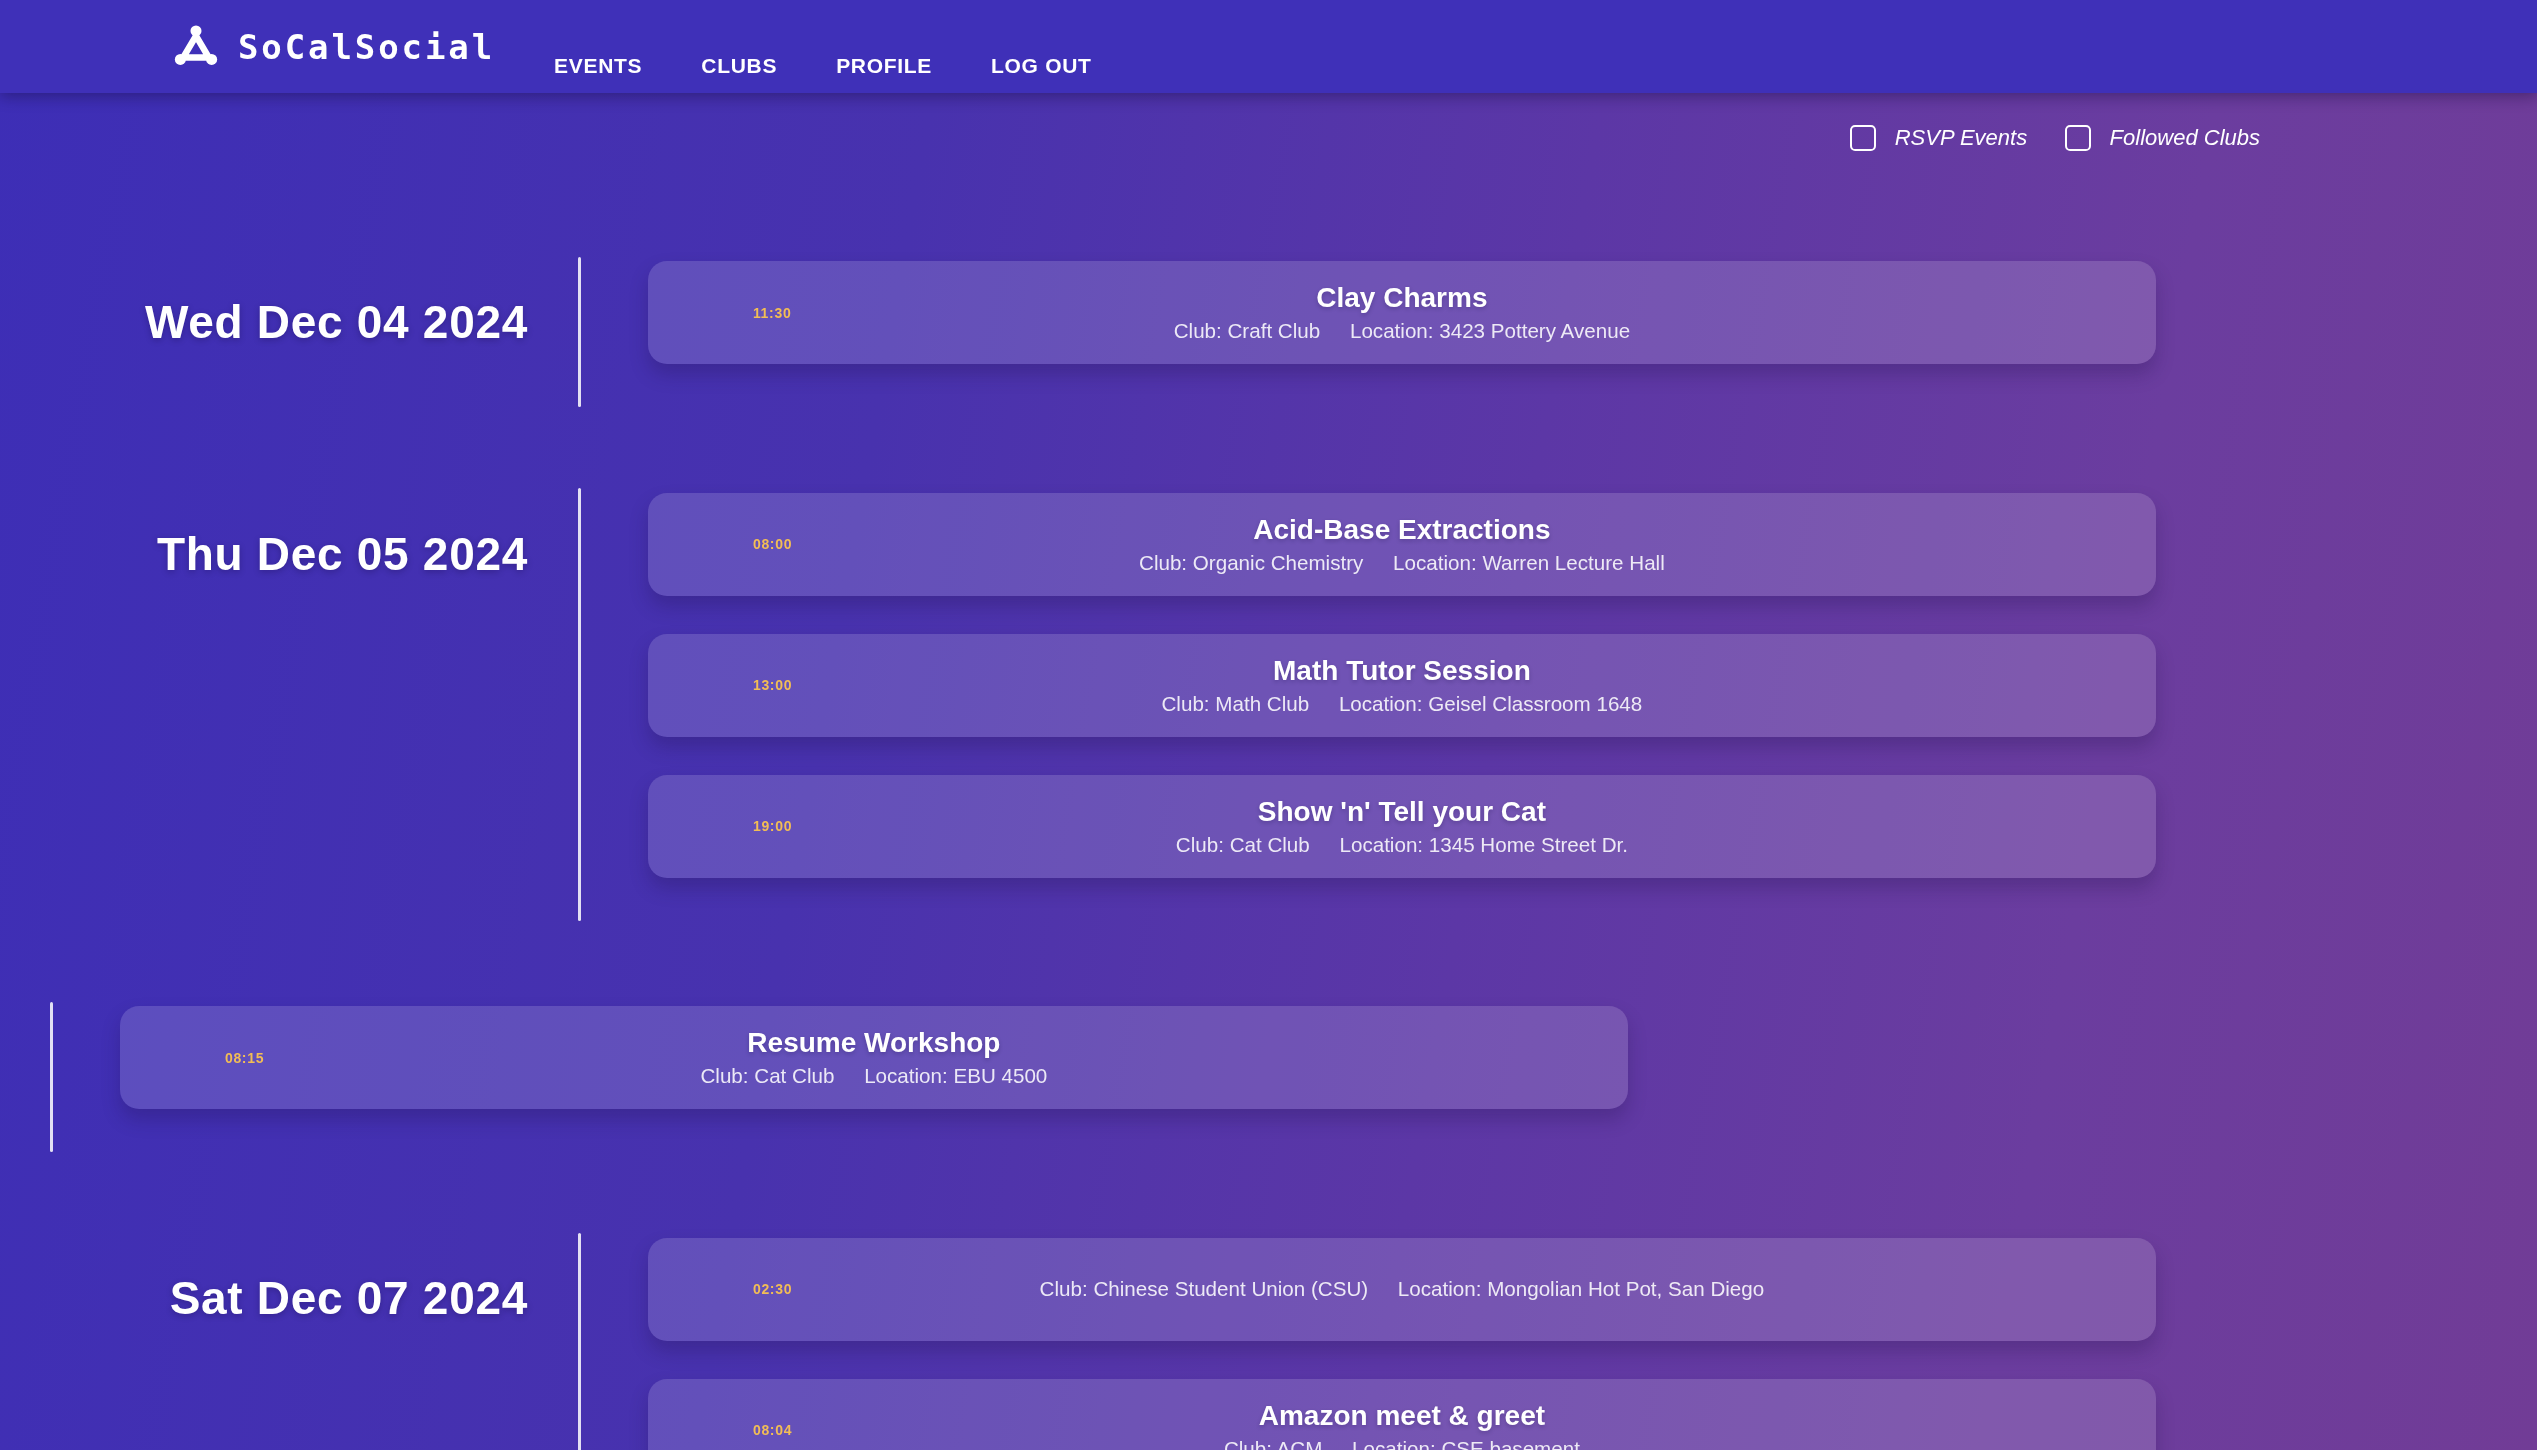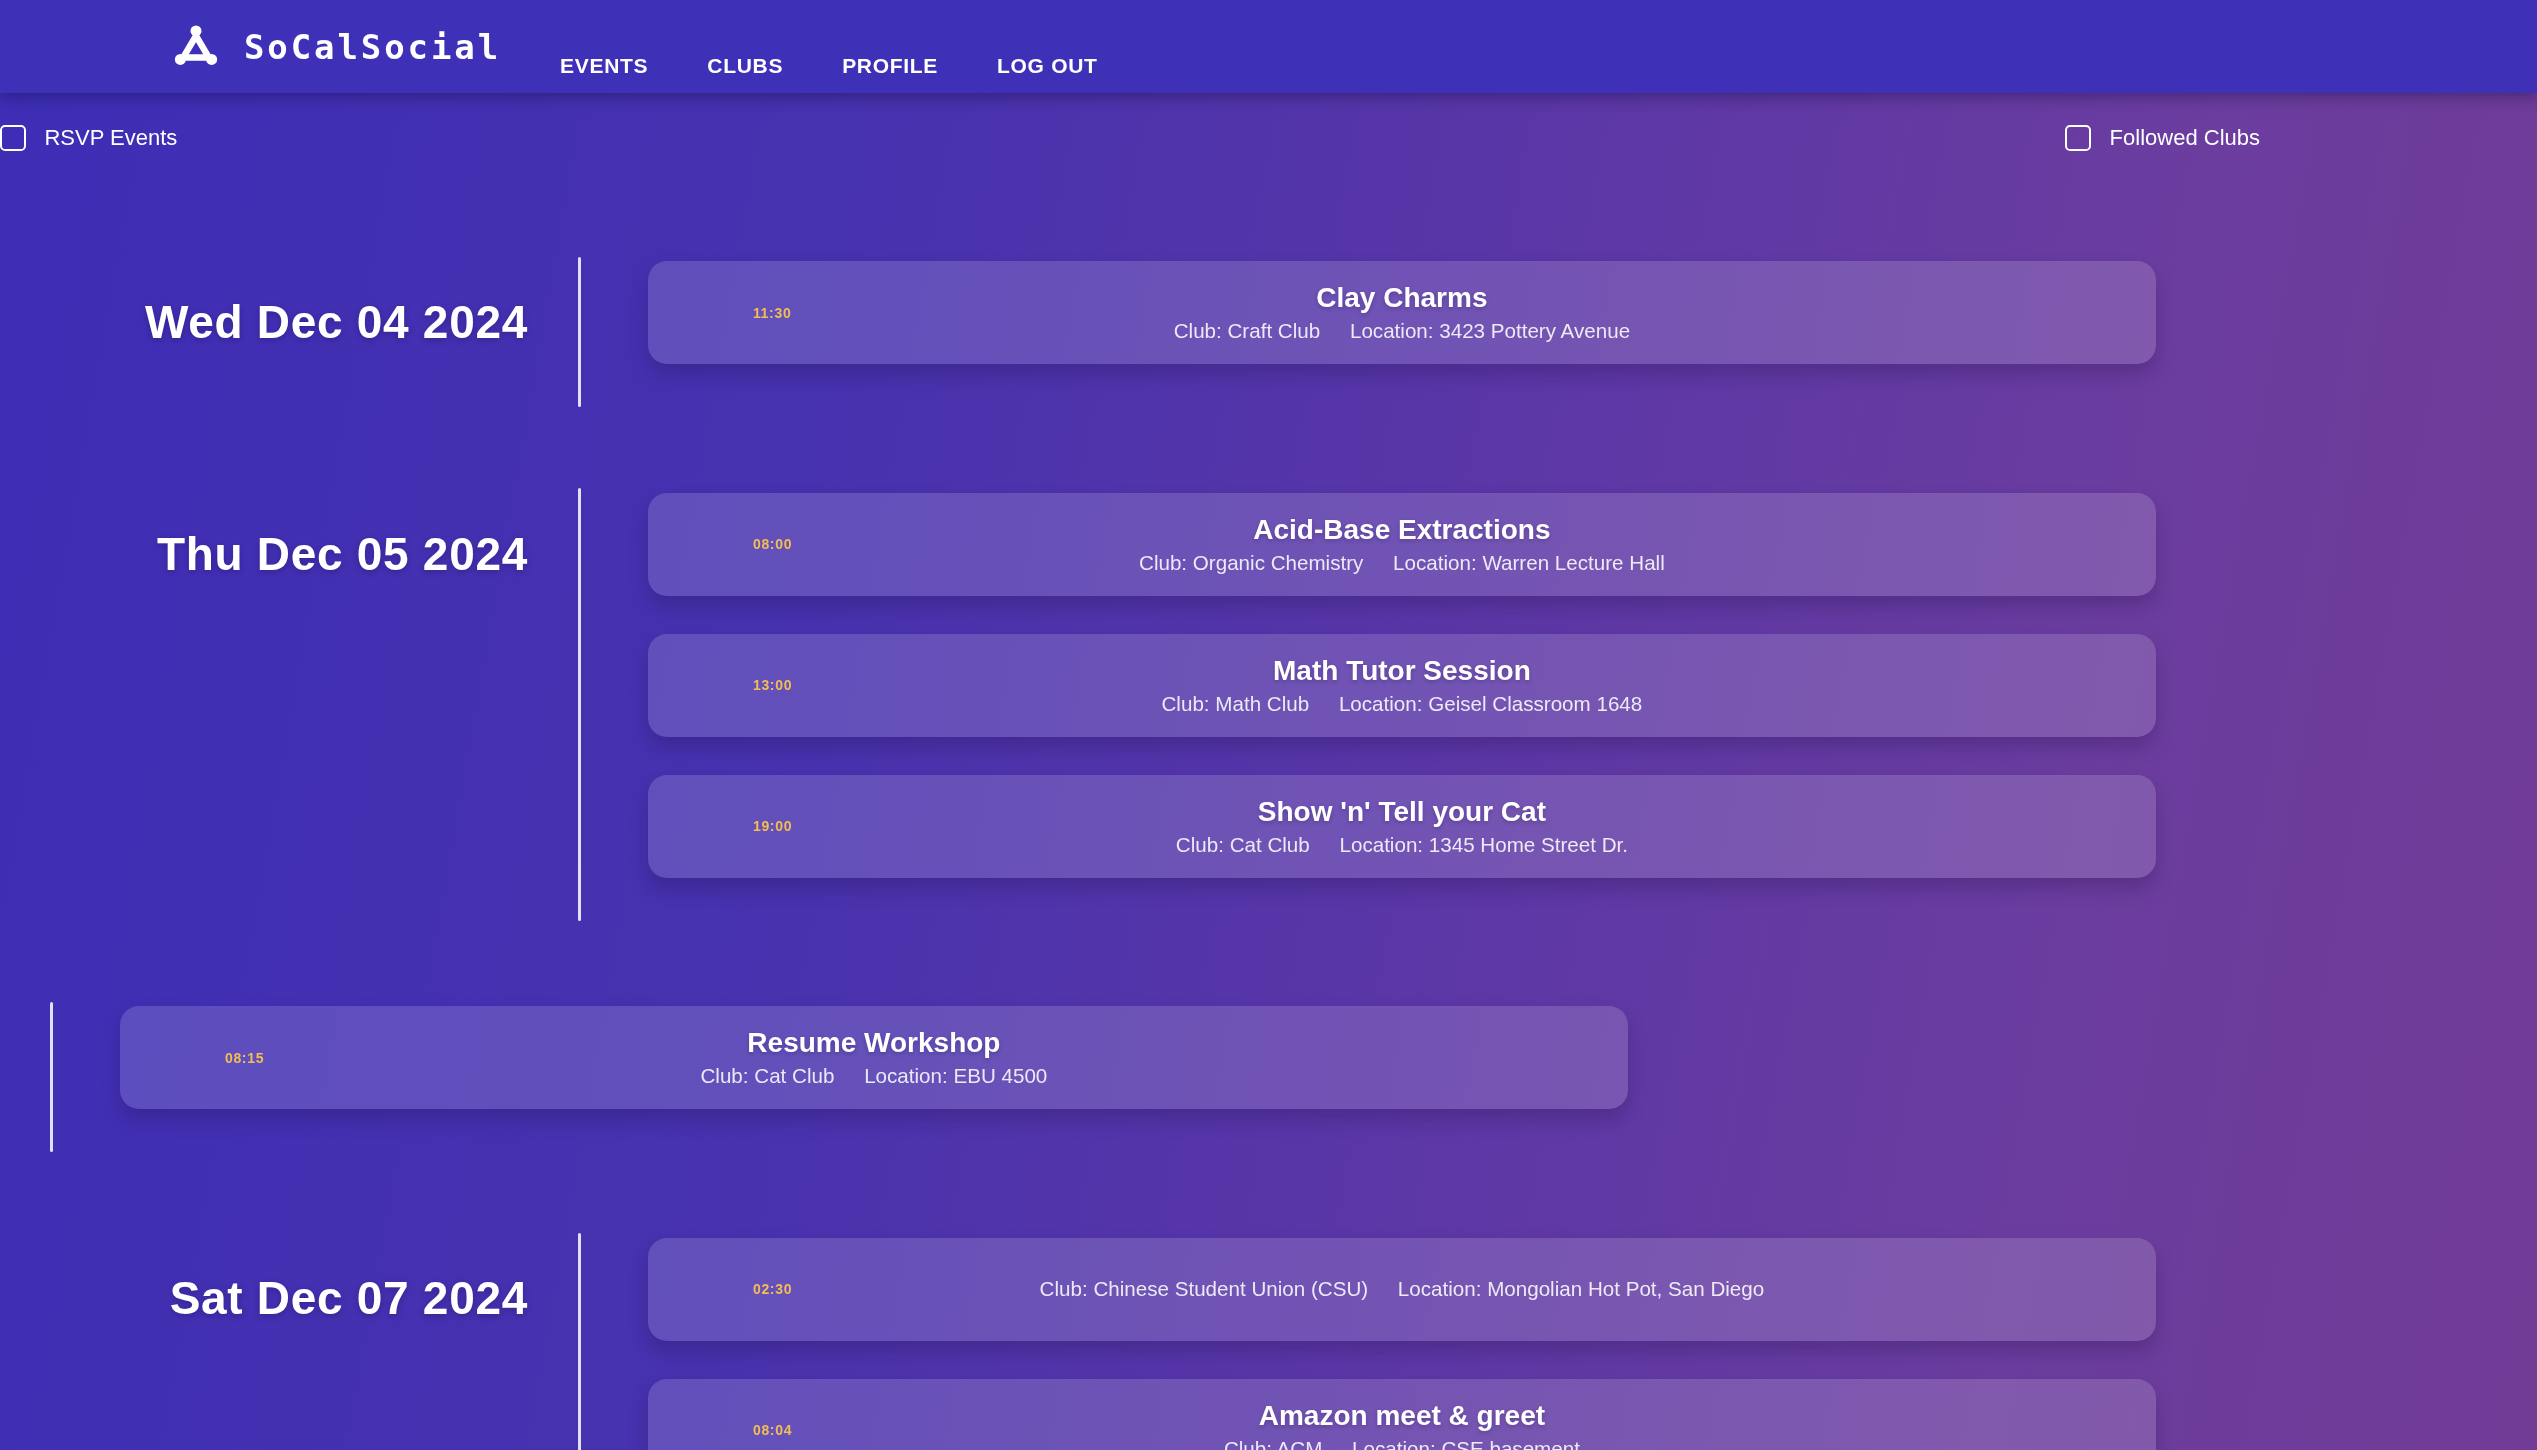--- a/index.html
+++ b/index.html
@@ -13,37 +13,37 @@
     background: linear-gradient(100deg, #3d2eb6 0%, #4832ae 34%, #5c37a6 58%, #6b3d9f 80%, #713c96 100%);
   }
   
   .navbar {
     position: relative; z-index: 5;
     height: 93px; background: #3f30b8;
     display: flex; align-items: center;
     padding-left: 173px;
     box-shadow: 0 4.4px 14.7px rgba(20, 10, 60, 0.45);
   }
-  .brand { display: flex; align-items: center; gap: 25px; cursor: pointer; }
+  .brand { display: flex; align-items: center; gap: 19px; cursor: pointer; }
   .brand-icon { width: 46px; height: 46px; display: block; }
   .brand-name {
     font-family: "DejaVu Sans Mono", monospace;
     font-weight: bold; font-size: 34px; letter-spacing: 2.9px;
     color: #ffffff; white-space: nowrap;
   }
   .nav-links { display: flex; align-items: center; margin-left: 0; }
   .nav-link {
     color: #ffffff; text-decoration: none; text-transform: uppercase;
     font-size: 21px; font-weight: 700; letter-spacing: 0.7px;
     margin-left: 59px; white-space: nowrap; margin-top: 38px;
   }
   
   .filter-bar {
     margin-top: 32px; padding-right: 278px;
-    display: flex; justify-content: space-between; align-items: center; gap: 38px;
+    display: flex; justify-content: flex-end; align-items: center; gap: 38px; font-style: italic;
   }
   .filter-item { display: flex; align-items: center; cursor: pointer; }
   .checkbox {
     width: 22px; height: 22px; border: 2.9px solid #ffffff; border-radius: 5.1px;
     background: transparent;
   }
   .filter-label { color: #ffffff; font-size: 22px; margin-left: 18.4px; white-space: nowrap; }
   
   .schedule { margin-top: 106px; }
   .event-group { display: flex; align-items: stretch; margin-bottom: 81px; }

